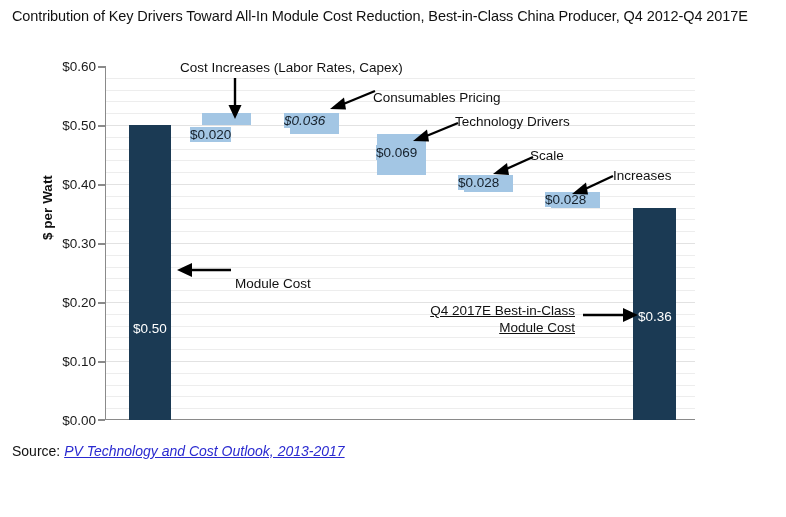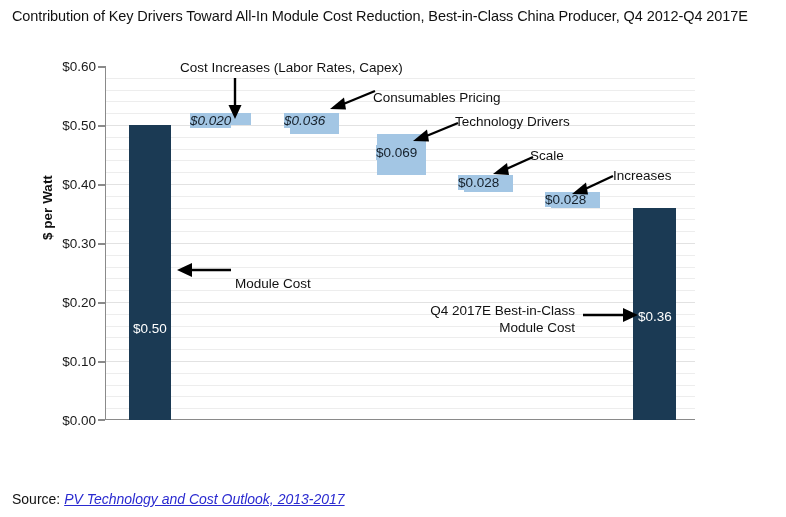--- a/index.html
+++ b/index.html
@@ -47,24 +47,24 @@
     position:absolute;font-size:13.5px;white-space:nowrap;
   }
   .bar-value.onDark{color:#ffffff;}
   .bar-value.onLight{color:#15202b;background:#a3c6e4;}
 
   
   .anno{
     position:absolute;font-size:13.5px;line-height:16px;
     color:#111;white-space:pre;
   }
-  .anno.right{text-align:right;}
+  .anno.right{text-align:right;text-decoration:underline;}
   .arrow{position:absolute;}
   .src{
-    position:absolute;left:12px;top:443px;font-size:14px;color:#111;margin-top:48px;
+    position:absolute;left:12px;top:443px;font-size:14px;color:#111;
   }
   .src .lnk{
     color:#2a2ad0;font-style:italic;text-decoration:underline;
   }
 </style>
 </head>
 <body>
 
 <div id="page">
 
@@ -123,21 +123,21 @@
 
     <div class="bar dark" style="left:23px;top:59px;width:42px;height:295px;"></div>
     <div class="bar light" style="left:96px;top:47.2px;width:49px;height:11.8px;"></div>
     <div class="bar light" style="left:184px;top:47.2px;width:49px;height:21.2px;"></div>
     <div class="bar light" style="left:271px;top:68.4px;width:49px;height:40.7px;"></div>
     <div class="bar light" style="left:358px;top:109.1px;width:49px;height:16.5px;"></div>
     <div class="bar light" style="left:445px;top:125.6px;width:49px;height:16.5px;"></div>
     <div class="bar dark" style="left:527px;top:141.6px;width:43px;height:212.4px;"></div>
 
     <div class="bar-value onDark" style="left:27px;top:255px;">$0.50</div>
-    <div class="bar-value onLight" style="left:84px;top:47px;font-style:italic;">$0.020</div>
+    <div class="bar-value onLight" style="left:84px;top:61px;">$0.020</div>
     <div class="bar-value onLight" style="left:178px;top:47px;font-style:italic;">$0.036</div>
     <div class="bar-value onLight" style="left:270px;top:79px;">$0.069</div>
     <div class="bar-value onLight" style="left:352px;top:109px;">$0.028</div>
     <div class="bar-value onLight" style="left:439px;top:126px;">$0.028</div>
     <div class="bar-value onDark" style="left:532px;top:243px;">$0.36</div>
   </div>
 
   <div class="anno" style="left:373px;top:90px;">Consumables Pricing</div>
   <div class="anno" style="left:180px;top:60px;">Cost Increases (Labor Rates, Capex)</div>
   <div class="anno" style="left:455px;top:114px;">Technology Drivers</div>

